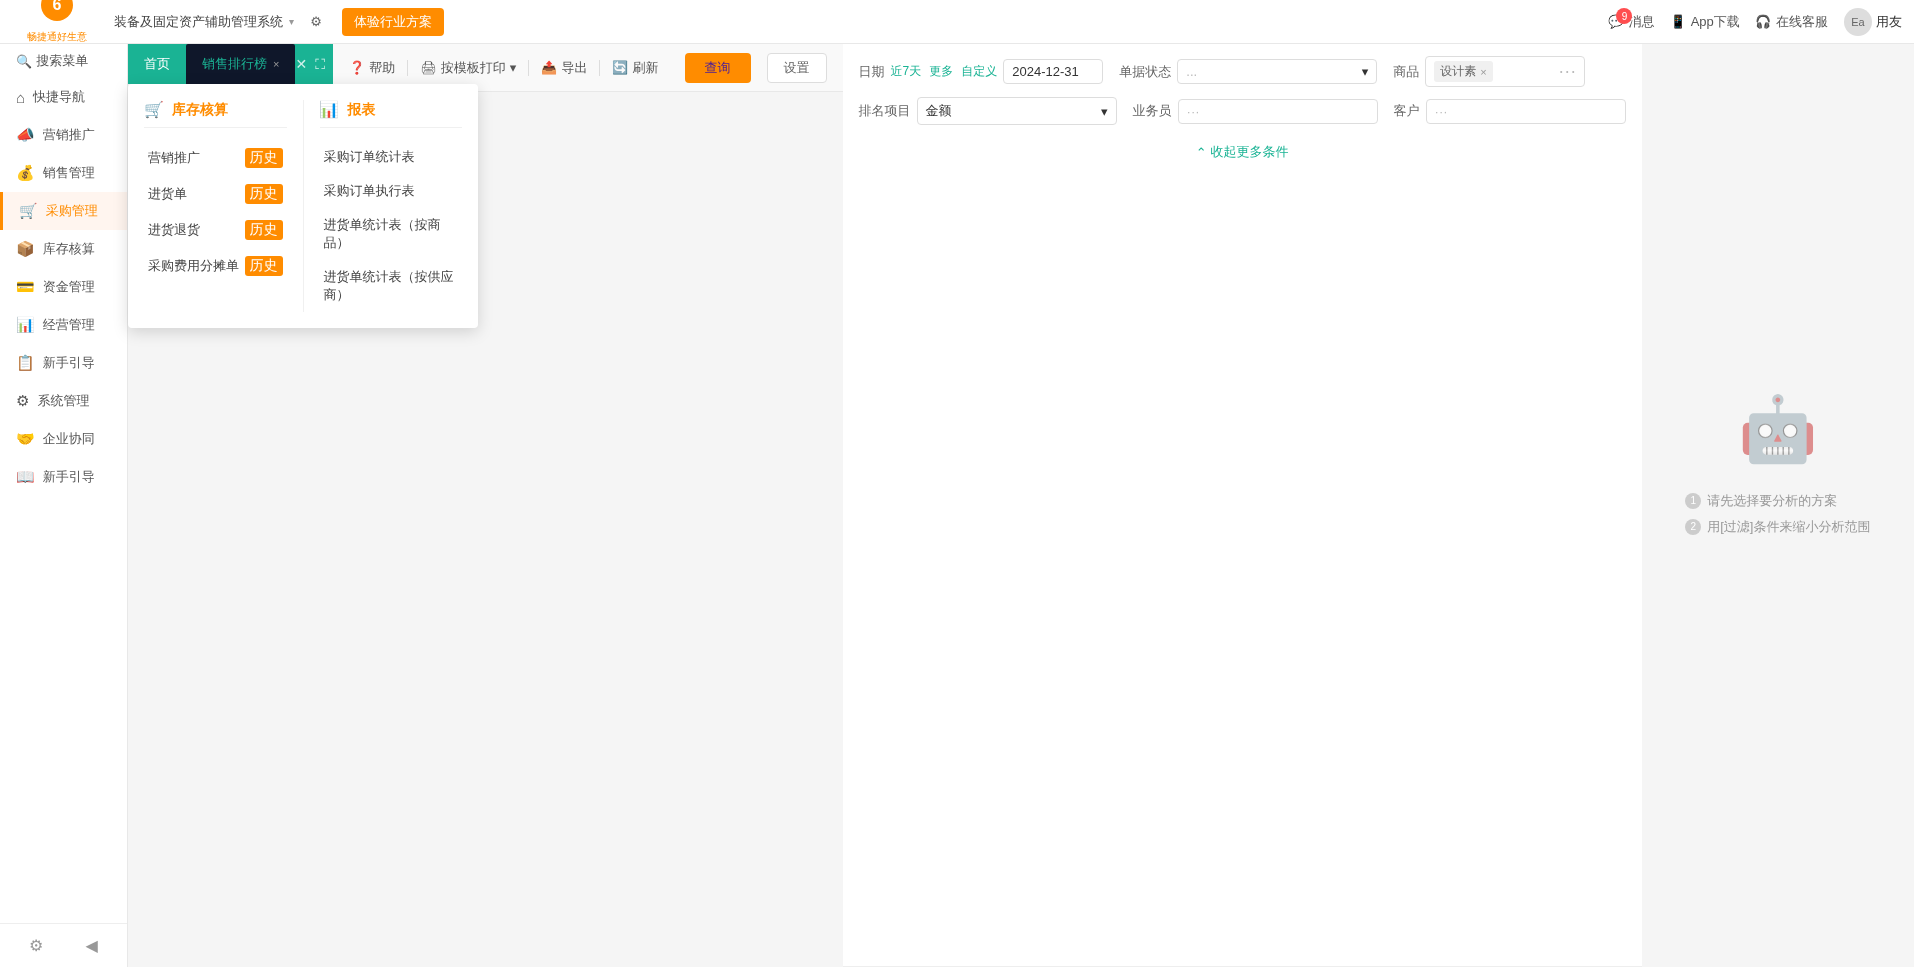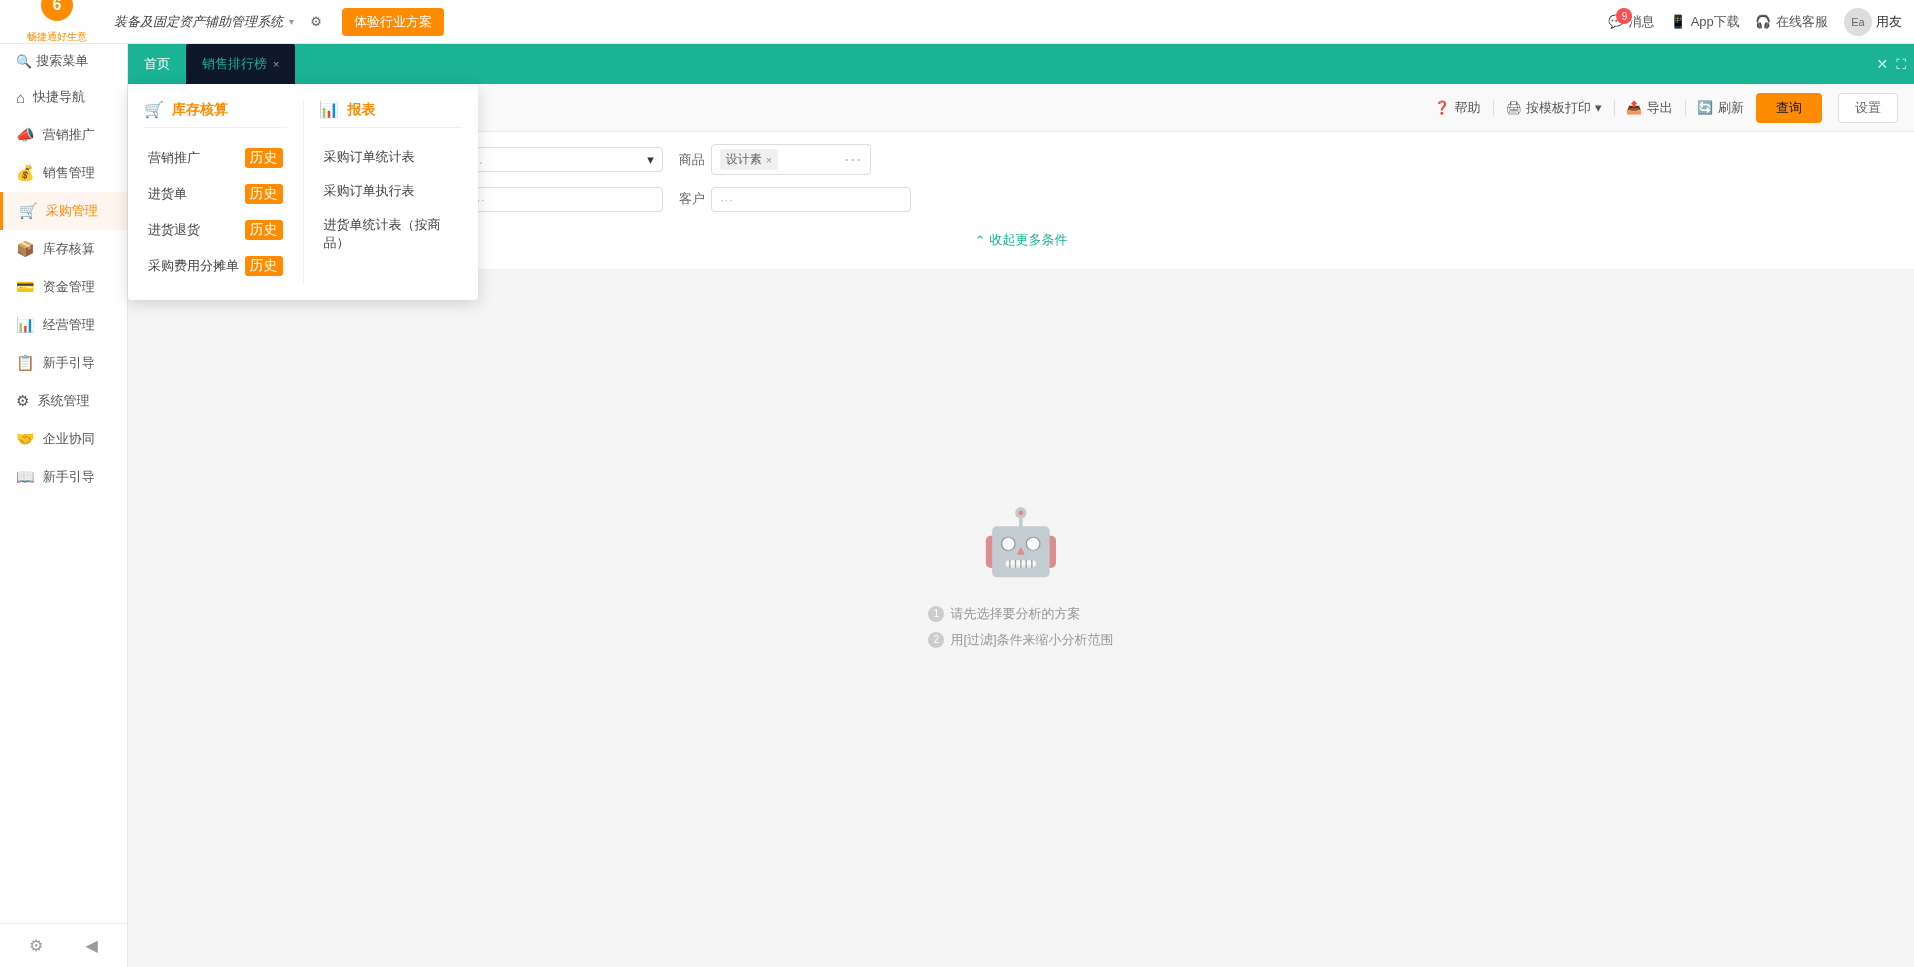--- a/index.html
+++ b/index.html
@@ -3,28 +3,28 @@
   <meta charset="utf-8">
   <style>
     * { box-sizing: border-box; margin: 0; padding: 0; }
     body { font-family: 'Microsoft YaHei', sans-serif; font-size: 13px; background: #f5f5f5; color: #333; overflow: hidden; }
 
     
     .app-container { display: flex; flex-direction: column; height: 967px; width: 1914px; }
     .top-bar { display: flex; align-items: center; height: 44px; background: #fff; border-bottom: 1px solid #e8e8e8; padding: 0 12px; }
     .main-layout { display: flex; flex: 1; overflow: hidden; }
     .sidebar { width: 128px; background: #fff; border-right: 1px solid #e8e8e8; display: flex; flex-direction: column; }
-    .content-area { flex: 1; display: flex; flex-direction: column; overflow: hidden; }
+    .content-area { flex: 1; display: flex; flex-direction: row; overflow: hidden; }
 
     
     .logo-area { display: flex; flex-direction: column; align-items: center; width: 90px; margin-right: 12px; }
     .logo-icon { width: 32px; height: 32px; background: #ff8c00; border-radius: 50%; display: flex; align-items: center; justify-content: center; color: white; font-size: 16px; font-weight: bold; }
     .logo-text { font-size: 10px; color: #ff8c00; text-align: center; line-height: 1.2; margin-top: 10px; }
     .system-title { display: flex; align-items: center; gap: 6px; color: #333; font-size: 13px; }
-    .system-title-text { color: #444; font-style: italic; }
+    .system-title-text { color: #444; }
     .dropdown-arrow { color: #999; font-size: 10px; }
     .gear-icon-btn { width: 28px; height: 28px; display: flex; align-items: center; justify-content: center; color: #666; cursor: pointer; margin-left: 8px; }
     .industry-btn { background: #ff8c00; color: white; border: none; border-radius: 4px; padding: 5px 12px; cursor: pointer; font-size: 13px; margin-left: 12px; }
     .top-right { margin-left: auto; display: flex; align-items: center; gap: 16px; }
     .top-right-item { display: flex; align-items: center; gap: 4px; color: #555; font-size: 13px; cursor: pointer; }
     .msg-badge { position: relative; display: inline-block; }
     .badge { position: absolute; top: -6px; right: -8px; background: #ff4d4f; color: white; border-radius: 50%; width: 16px; height: 16px; font-size: 10px; display: flex; align-items: center; justify-content: center; }
     .avatar-circle { width: 28px; height: 28px; background: #ddd; border-radius: 50%; display: flex; align-items: center; justify-content: center; font-size: 11px; color: #666; }
     .user-label { color: #333; font-size: 13px; }
 
@@ -40,21 +40,21 @@
     .sidebar-item { display: flex; align-items: center; gap: 8px; padding: 10px 16px; cursor: pointer; font-size: 13px; color: #555; }
     .sidebar-item.active { background: #fff5ef; color: #ff8c00; border-left: 3px solid #ff8c00; }
     .sidebar-item-icon { font-size: 15px; }
     .sidebar-bottom { margin-top: auto; display: flex; align-items: center; justify-content: space-around; padding: 12px 8px; border-top: 1px solid #eee; }
     .sidebar-bottom-btn { color: #999; cursor: pointer; font-size: 16px; }
 
     
     .toolbar { height: 48px; background: #f9f9f9; border-bottom: 1px solid #e8e8e8; display: flex; align-items: center; padding: 0 16px; gap: 12px; justify-content: flex-end; }
     .toolbar-btn { display: flex; align-items: center; gap: 4px; color: #555; font-size: 13px; cursor: pointer; }
     .toolbar-divider { width: 1px; height: 16px; background: #ddd; }
-    .query-btn { background: #ff8c00; color: #0f172a; border: none; border-radius: 4px; padding: 6px 20px; cursor: pointer; font-size: 13px; }
+    .query-btn { background: #ff8c00; color: #4c1d95; border: none; border-radius: 4px; padding: 6px 20px; cursor: pointer; font-size: 13px; margin-left: 14px; }
     .set-btn { background: #fff; color: #666; border: 1px solid #ddd; border-radius: 4px; padding: 5px 16px; cursor: pointer; font-size: 13px; margin-left: 4px; }
 
     
     .filter-area { background: #fff; padding: 12px 16px; border-bottom: 1px solid #eee; }
     .filter-row { display: flex; align-items: center; gap: 16px; margin-bottom: 10px; flex-wrap: wrap; }
     .filter-item { display: flex; align-items: center; gap: 6px; }
     .filter-label { color: #666; font-size: 13px; white-space: nowrap; }
     .filter-input { border: 1px solid #ddd; border-radius: 4px; padding: 4px 8px; font-size: 13px; color: #333; min-width: 160px; background: #fff; }
     .filter-select { border: 1px solid #ddd; border-radius: 4px; padding: 4px 8px; font-size: 13px; color: #333; min-width: 180px; background: #fff; display: flex; align-items: center; justify-content: space-between; }
     .filter-tag { background: #f0f0f0; border-radius: 3px; padding: 2px 6px; font-size: 12px; color: #666; display: flex; align-items: center; gap: 4px; }
@@ -340,15 +340,18 @@
       </div>
       <div class="dropdown-menu-item">
         <span>采购订单统计表</span>
       </div>
       <div class="dropdown-menu-item">
         <span>采购订单执行表</span>
       </div>
       <div class="dropdown-menu-item">
         <span>进货单统计表（按商品）</span>
       </div>
+      <div class="dropdown-menu-item">
+        <span>进货单统计表（按供应商）</span>
+      </div>
     </div>
   </div>
 </div>
 
 </body></html>

